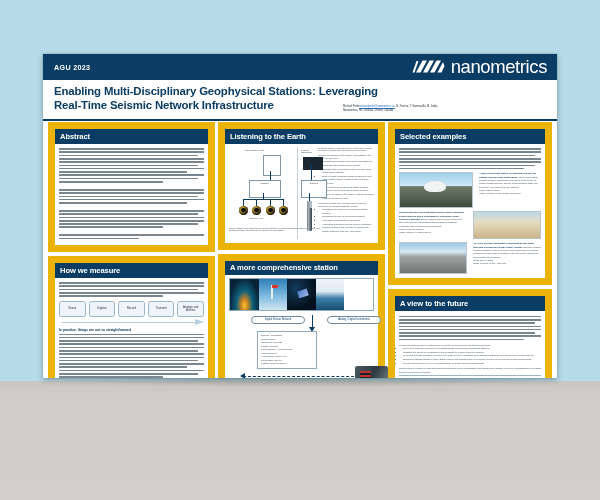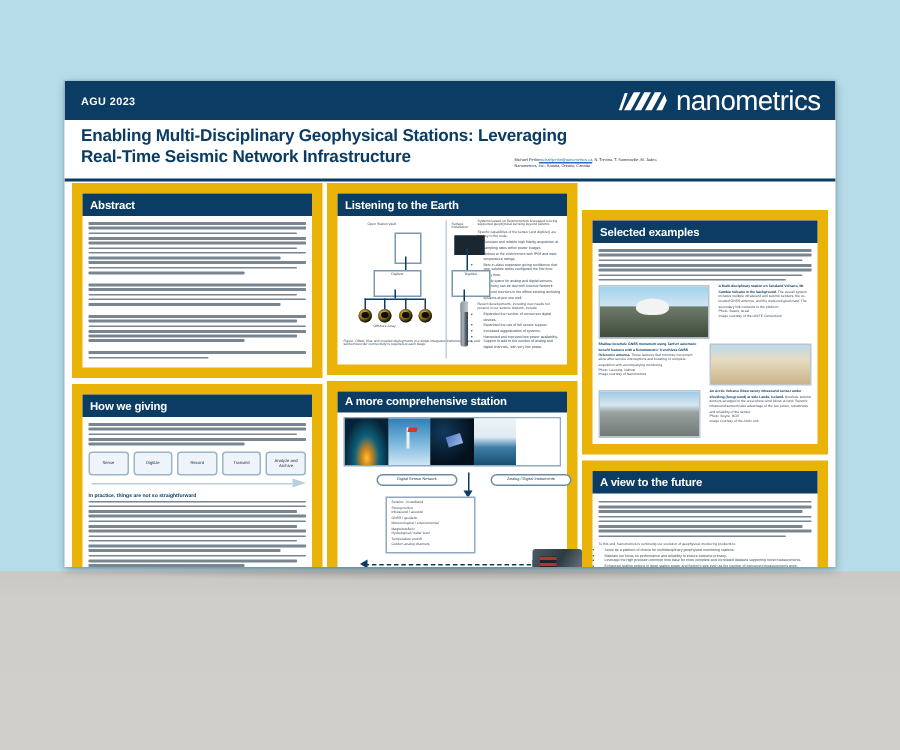--- a/index.html
+++ b/index.html
@@ -19,40 +19,40 @@
 
   
   #poster{
     position:absolute;left:43px;top:54px;width:514px;height:324px;
     background:#ffffff;
     box-shadow:0 2px 6px rgba(0,0,0,.28), 0 0 0 1px rgba(0,0,0,.05);
     overflow:hidden;
   }
   .pband{position:absolute;left:0;top:0;width:514px;height:26px;background:#0b3c64;}
   .agu-badge{position:absolute;left:11px;top:9px;color:#fff;font-size:7.2px;font-weight:bold;letter-spacing:.3px;}
-  .logo-wrap{position:absolute;right:10px;top:4px;display:flex;align-items:center;gap:5px;}
+  .logo-wrap{position:absolute;right:10px;top:4px;display:flex;gap:5px;}
   .logo-mark{display:block;}
   .logo-word{color:#fff;font-size:18.5px;letter-spacing:-.4px;line-height:1;font-weight:400;}
 
   
   .title-zone{position:absolute;left:0;top:27px;width:514px;height:38px;background:#fff;}
   .ptitle{position:absolute;left:11px;top:3px;width:340px;color:#0b3c64;
     font-size:11.4px;font-weight:bold;line-height:1.26;letter-spacing:-.15px;}
   .authors{position:absolute;left:300px;top:24px;width:205px;text-align:left;
     font-size:2.6px;line-height:1.45;color:#20303c;}
   .authors a{color:#2a6ebb;text-decoration:underline;}
 
   
   .hairline{position:absolute;left:0;top:65px;width:514px;height:1.5px;background:#0b3c64;}
 
   
   .col{position:absolute;top:68px;}
   #col-left{left:5px;width:167px;}
   #col-mid{left:175px;width:167px;}
-  #col-right{left:345px;width:164px;margin-top:18px;}
+  #col-right{left:345px;width:164px;}
 
   .panel{border:7px solid #eab308;background:#fff;margin-bottom:4px;}
   .panel-head{background:#0b3c64;color:#fff;font-size:7.6px;font-weight:bold;
     padding:2.5px 5px 3px;letter-spacing:-.1px;}
   .panel-body{padding:3px 4px 4px;}
 
   
   .tl{height:1.6px;background:#5b6b78;margin:1.7px 0;border-radius:.5px;opacity:.82;}
   .tl.s1{width:100%}.tl.s2{width:96%}.tl.s3{width:88%}.tl.s4{width:72%}.tl.s5{width:55%}
   .tgap{height:3px}
@@ -199,21 +199,21 @@
         </div>
         <div class="tgap"></div>
         <div>
           <div class="tl s1"></div>
             <div class="tl s5"></div>
         </div>
       </div>
     </div>
 
     <div class="panel">
-      <div class="panel-head">How we giving</div>
+      <div class="panel-head">How we measure</div>
       <div class="panel-body">
         <div>
           <div class="tl s1"></div>
             <div class="tl s1"></div>
             <div class="tl s2"></div>
           <div class="tl s1"></div>
             <div class="tl s4"></div>
         </div>
 
         <div class="flow">

